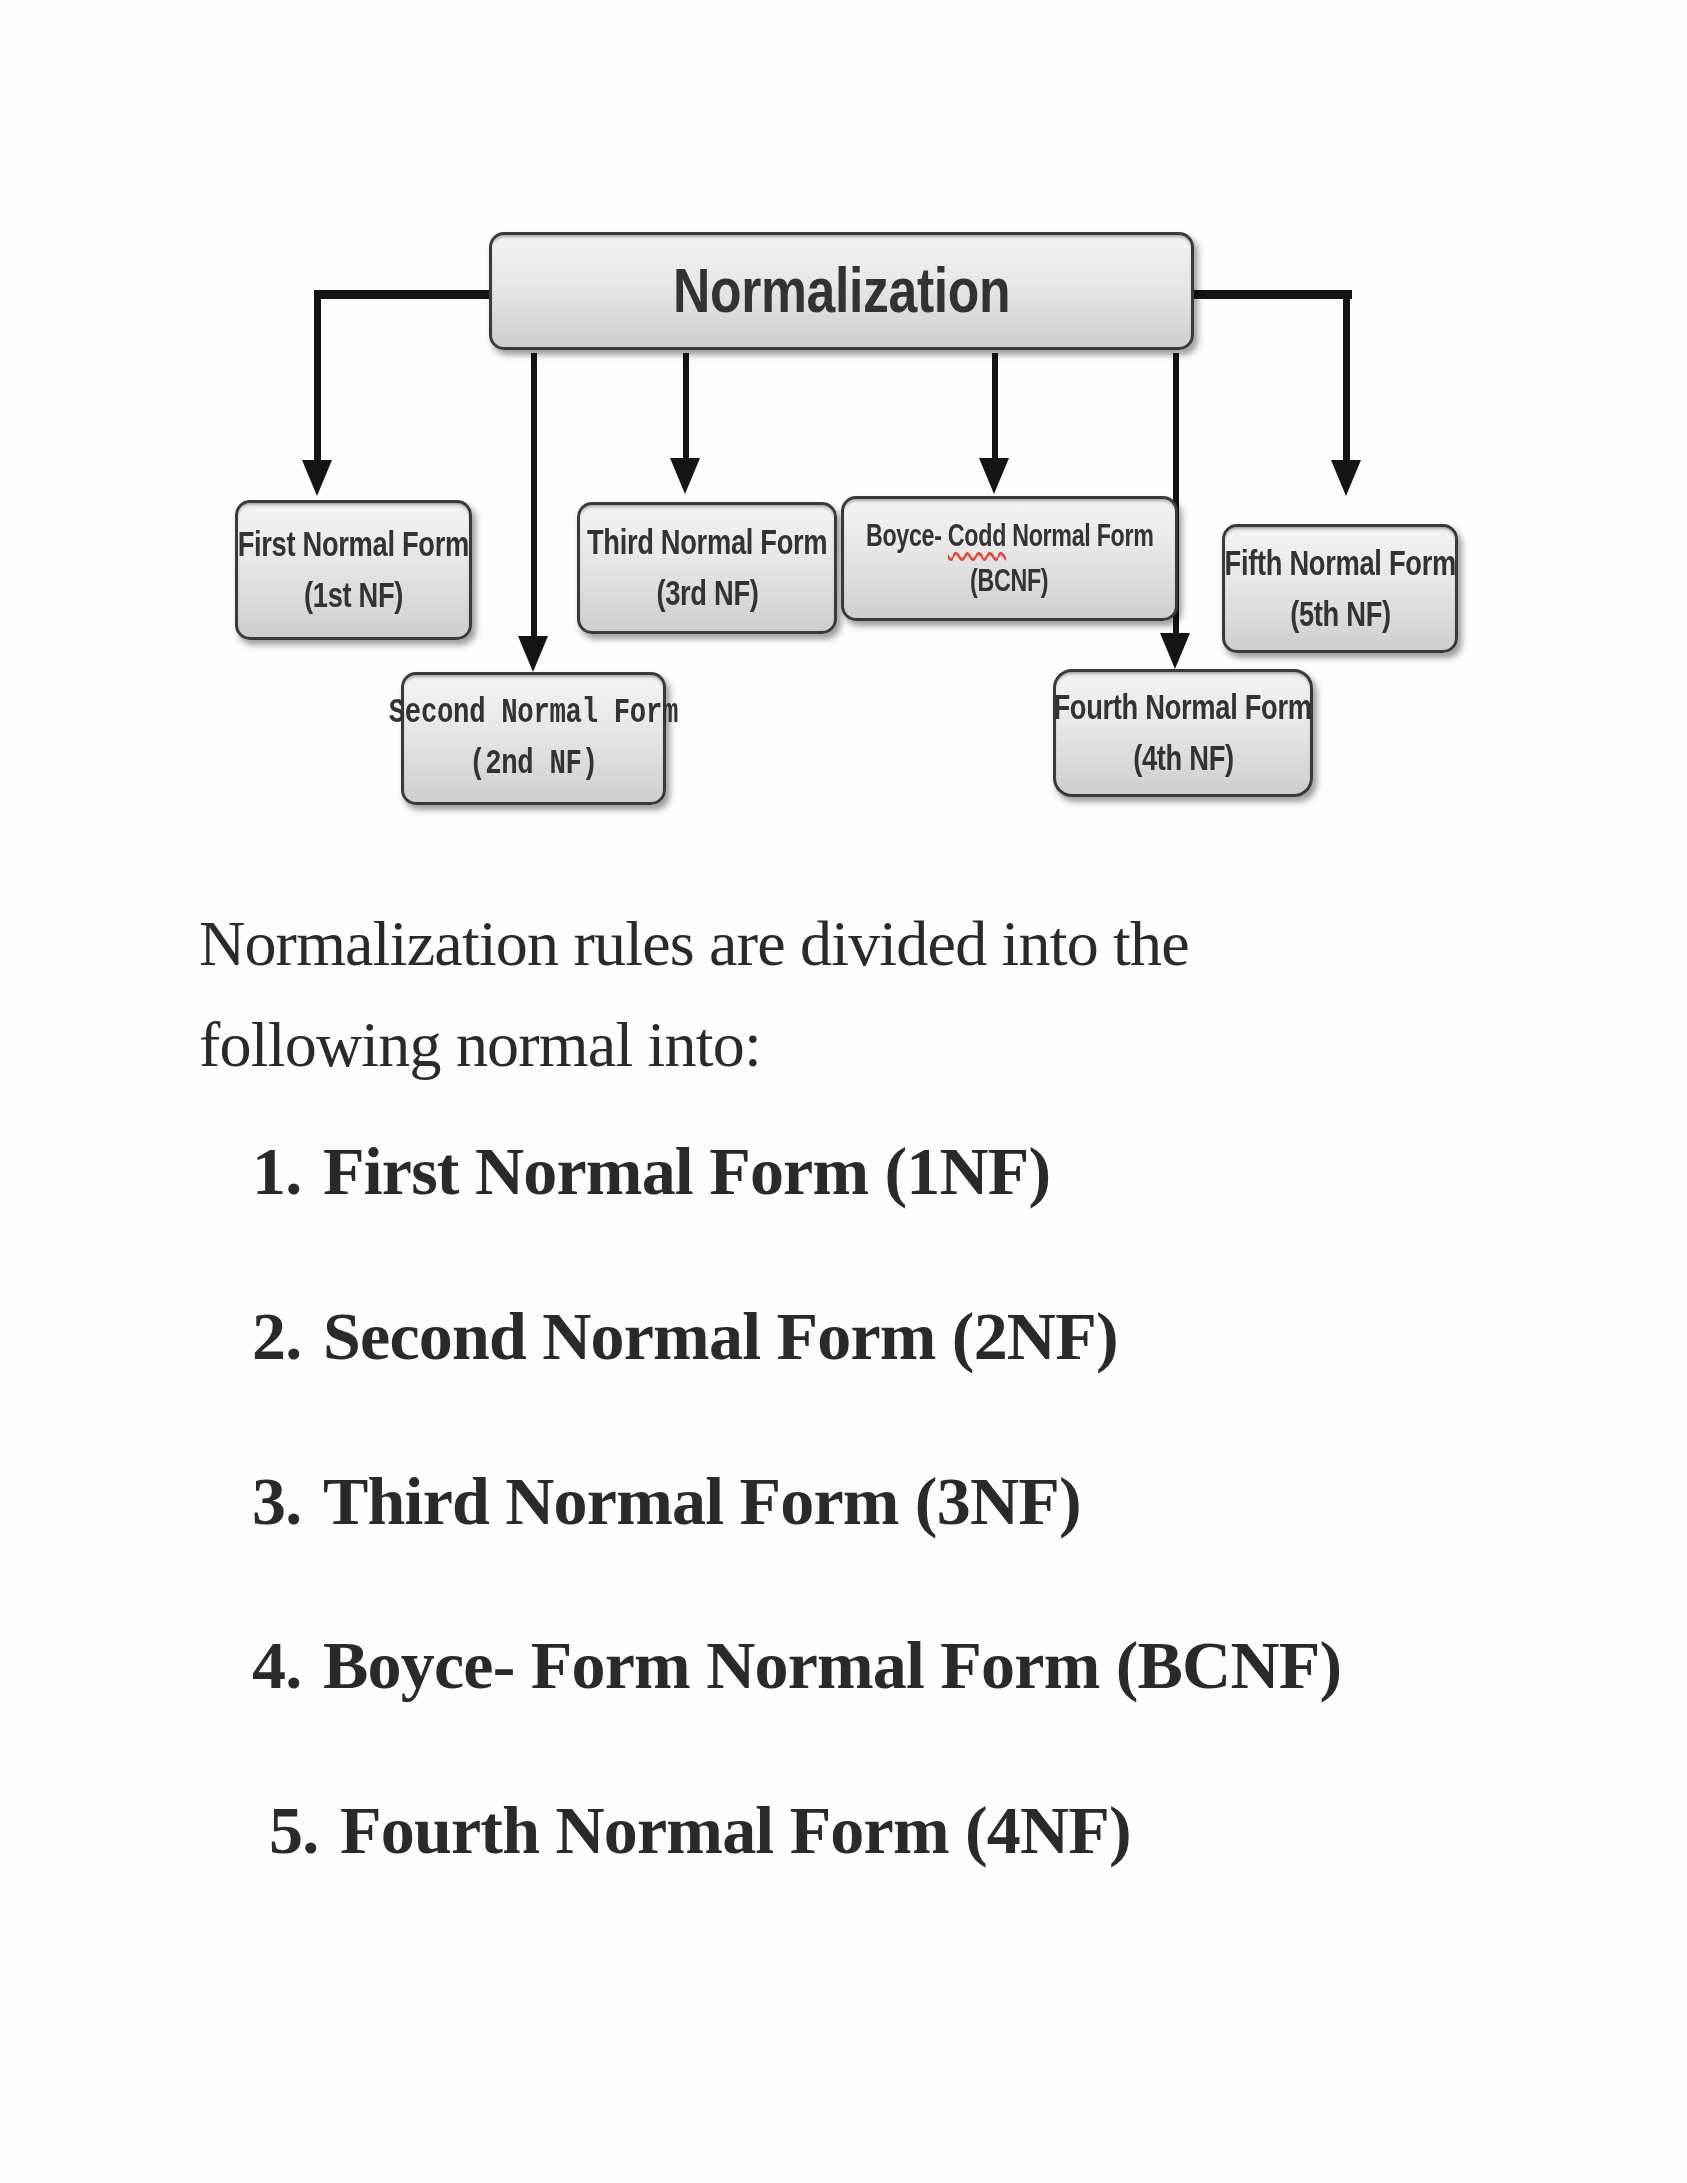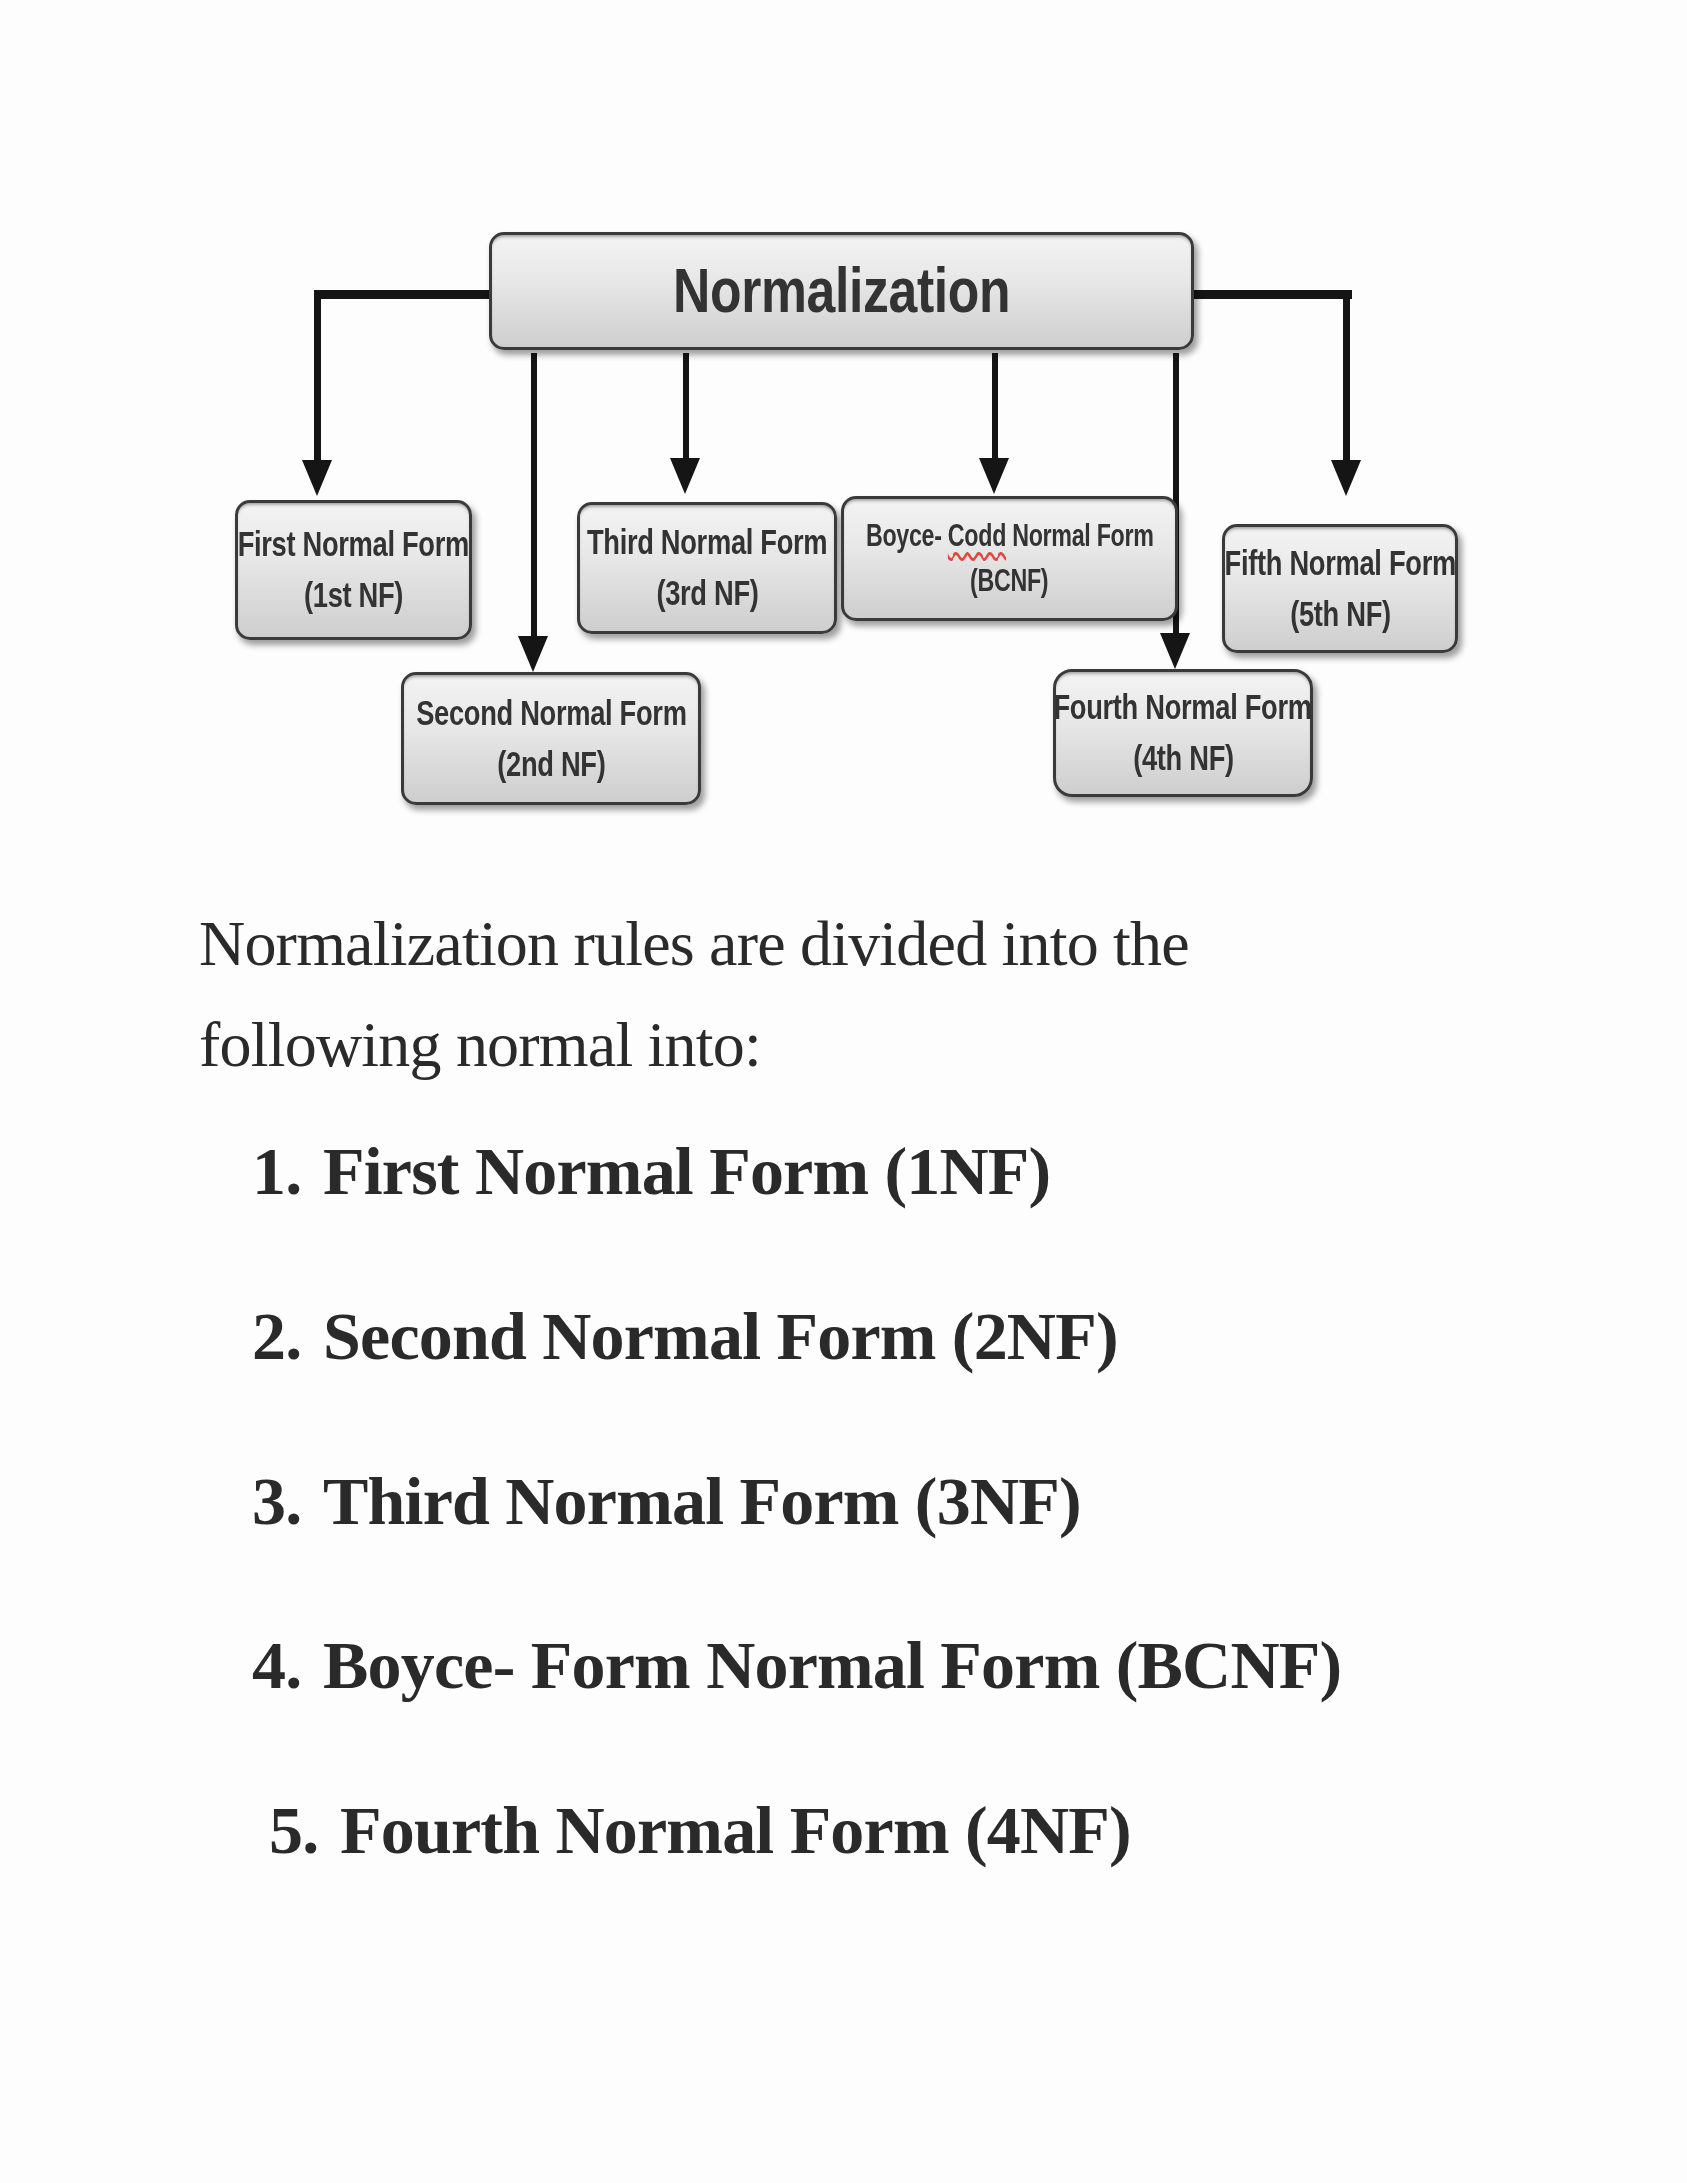--- a/index.html
+++ b/index.html
@@ -107,21 +107,21 @@
     <div class="dbox boyce-box" style="left:841px; top:496px; width:337px; height:125px;">
       <div class="dline"><span>Boyce- </span><span class="misspelled">Codd</span><span> Normal Form</span></div>
       <div class="dline">(BCNF)</div>
     </div>
 
     <div class="dbox node-box" style="left:1222px; top:496px; width:236px; height:129px;margin-top:28px;">
       <div class="dline">Fifth Normal Form</div>
       <div class="dline">(5th NF)</div>
     </div>
 
-    <div class="dbox node-box" style="left:401px; top:672px; width:300px; height:133px;">
+    <div class="dbox node-box" style="left:401px; top:672px; width:265px; height:133px;font-family:Liberation Mono, monospace;">
       <div class="dline">Second Normal Form</div>
       <div class="dline">(2nd NF)</div>
     </div>
 
     <div class="dbox node-box" style="left:1053px; top:669px; width:260px; height:128px;border-radius:19px;">
       <div class="dline">Fourth Normal Form</div>
       <div class="dline">(4th NF)</div>
     </div>
   </div>
 

